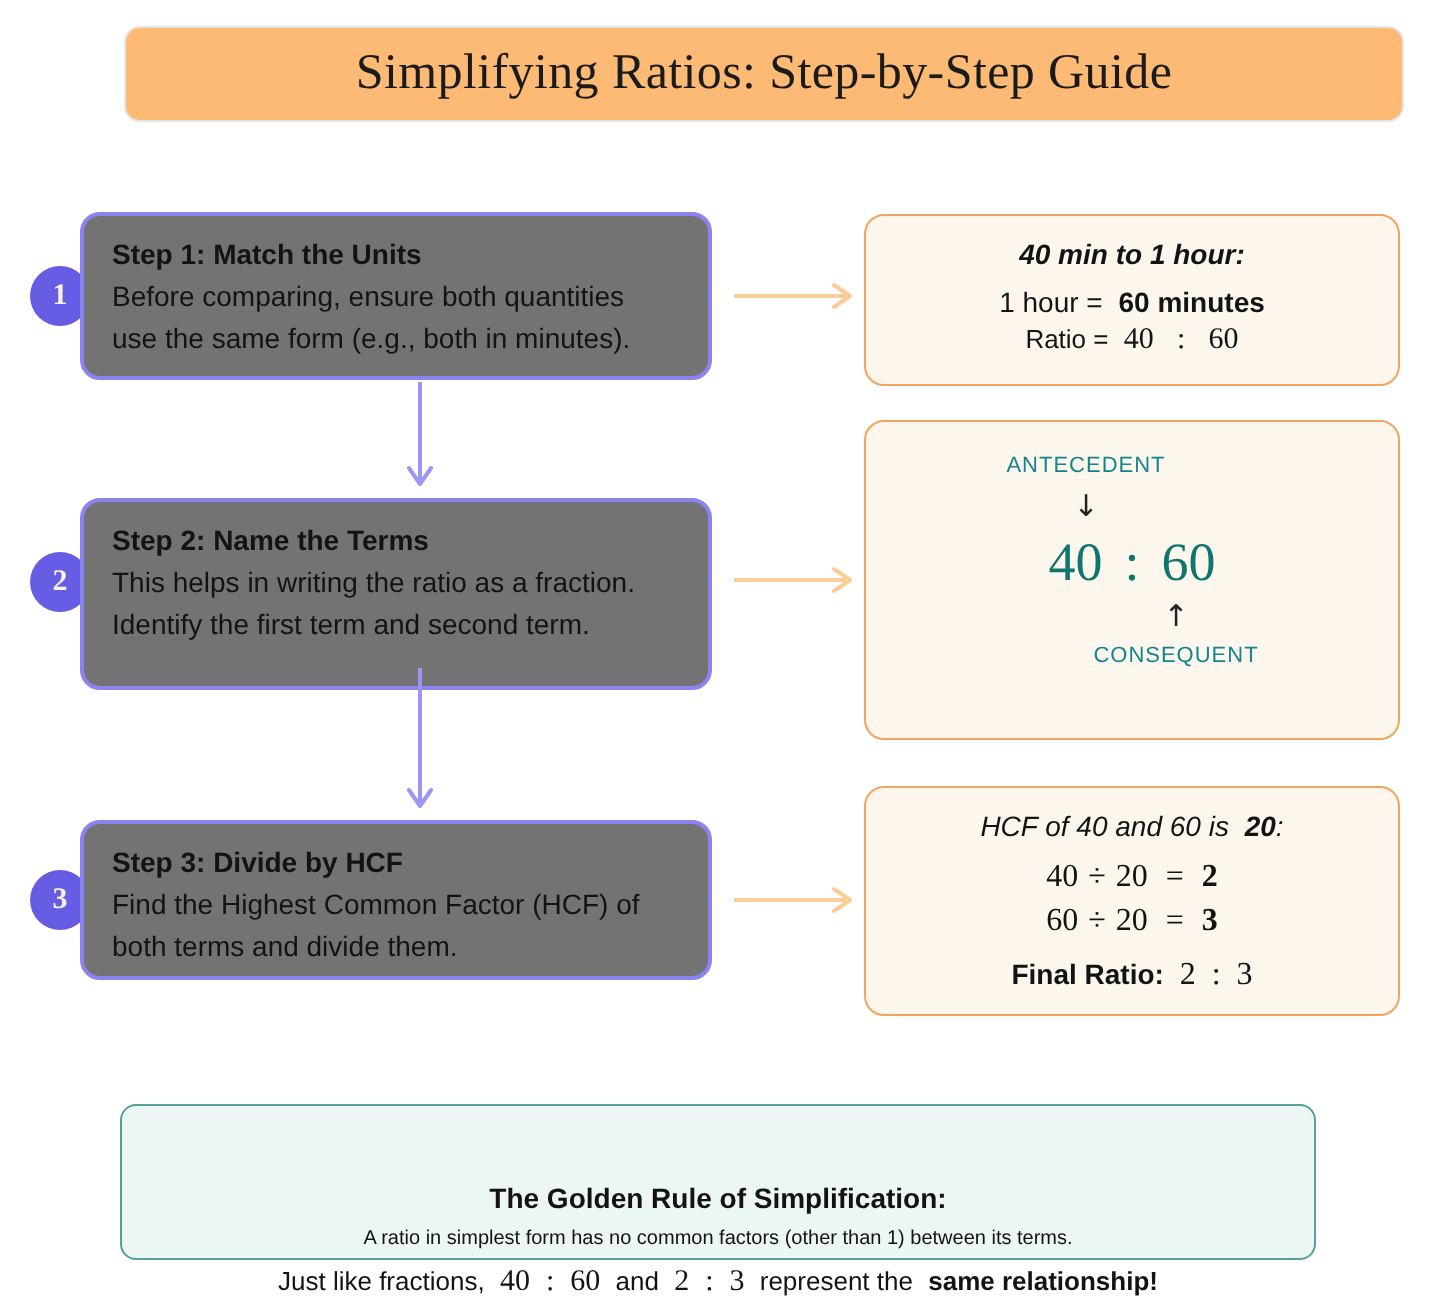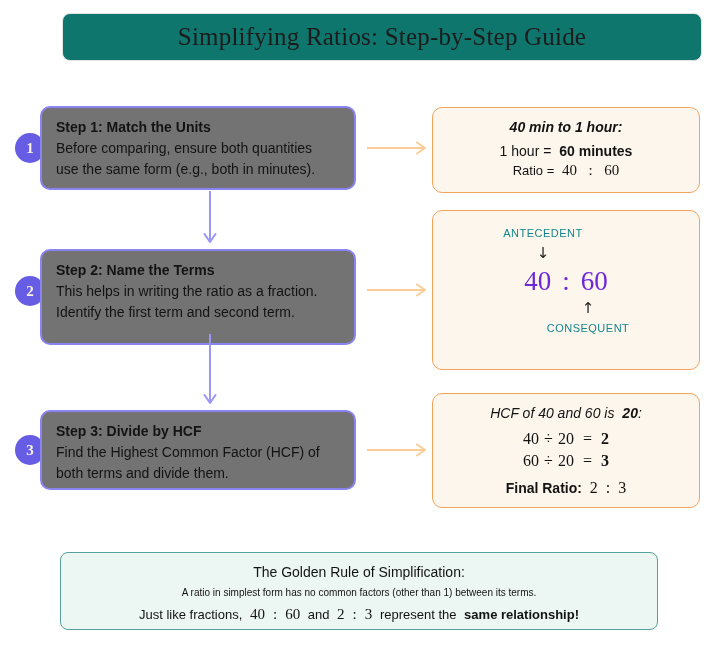--- a/index.html
+++ b/index.html
@@ -5,21 +5,21 @@
   html,body{margin:0;padding:0;background:#ffffff;}
   .canvas{
     position:relative;width:717px;height:649px;background:#ffffff;
     font-family:"Liberation Sans",sans-serif;color:#131313;overflow:hidden;
   }
   .abs{position:absolute;box-sizing:border-box;}
 
   
   .titlebox{
     left:62px;top:13px;width:640px;height:48px;
-    background:#0f766e;border:1px solid #e4e4e4;border-radius:8px;
+    background:#fdba74;border:1px solid #e4e4e4;border-radius:8px;
     display:flex;align-items:center;justify-content:center;
   }
   .titlebox .t{
     font-family:"Liberation Serif",serif;font-size:25px;color:#1b1b1b;letter-spacing:.2px;
   }
 
   
   .stepbox{
     width:316px;left:40px;background:#737373;
     border:2px solid #8a84f2;border-radius:10px;
@@ -48,21 +48,21 @@
 
   .ex1-h{margin-top:11px;font-size:14px;}
   .ex1-l2{margin-top:8px;font-size:14px;}
   .ex1-l3{margin-top:3px;font-size:13px;}
   .ex1-l3 .serif{font-size:15px;}
 
   .ex2-col{display:flex;flex-direction:column;align-items:center;padding-top:16px;}
   .shiftL{transform:translateX(-23px);}
   .shiftR{transform:translateX(22px);}
   .smallarrow{font-family:"DejaVu Sans",sans-serif;font-size:15px;color:#222;line-height:18px;}
-  .bigratio{font-family:"Liberation Serif",serif;font-size:27px;line-height:32px;color:#6d28d9;}
+  .bigratio{font-family:"Liberation Serif",serif;font-size:27px;line-height:32px;color:#0f766e;}
   .bigratio .col{margin:0 11px;}
   .ex2-col .gA{margin-top:5px;}
   .ex2-col .gB{margin-top:3px;}
   .ex2-col .gC{margin-top:2px;}
   .ex2-col .gD{margin-top:5px;}
 
   .ex3-h{margin-top:11px;font-size:14px;}
   .ex3-eq{font-family:"Liberation Serif",serif;font-size:16px;line-height:22px;}
   .ex3-eq.first{margin-top:7px;}
   .ex3-eq .op{margin:0 5px;}
@@ -71,21 +71,21 @@
   .ex3-final .serif{font-size:16px;}
   .ex3-final .col{margin:0 8px;}
   .colg{margin:0 8px;}
 
   
   .golden{
     left:60px;top:552px;width:598px;height:78px;
     background:#ecf6f2;border:1.5px solid #55a19e;border-radius:8px;
     text-align:center;padding-top:9px;
   }
-  .golden .hd{font-weight:normal;font-size:14px;line-height:20px;}
+  .golden .hd{font-weight:bold;font-size:14px;line-height:20px;margin-top:27px;}
   .golden .l1{font-size:10px;line-height:20px;margin-top:1px;}
   .golden .l2{font-size:13px;line-height:20px;margin-top:1px;}
   .golden .l2 .serif{font-size:15px;}
   .sp{margin-left:4px;}
 
   svg{display:block;}
 </style>
 </head>
 <body>
 

